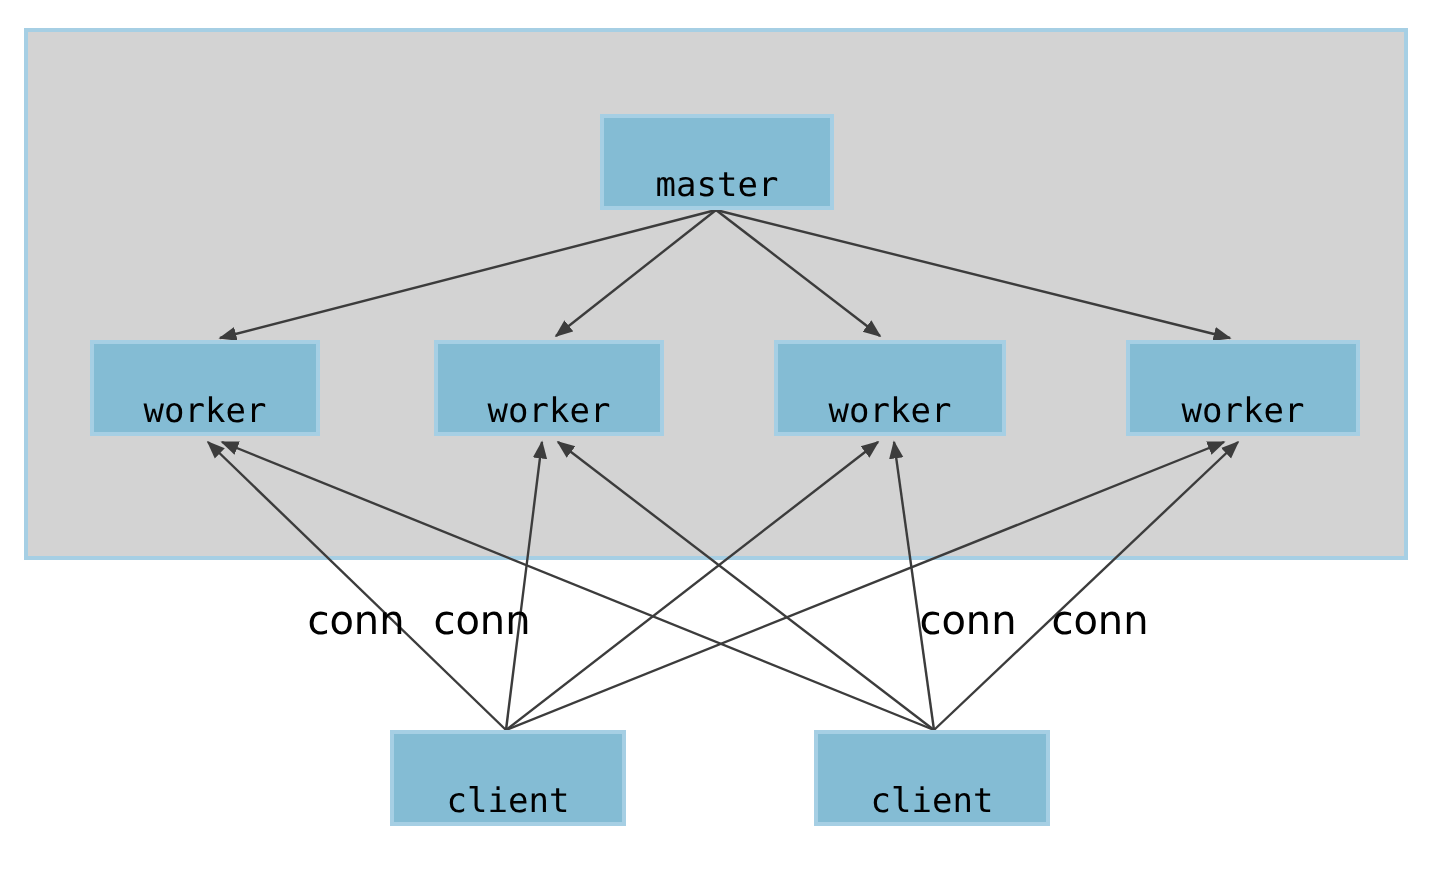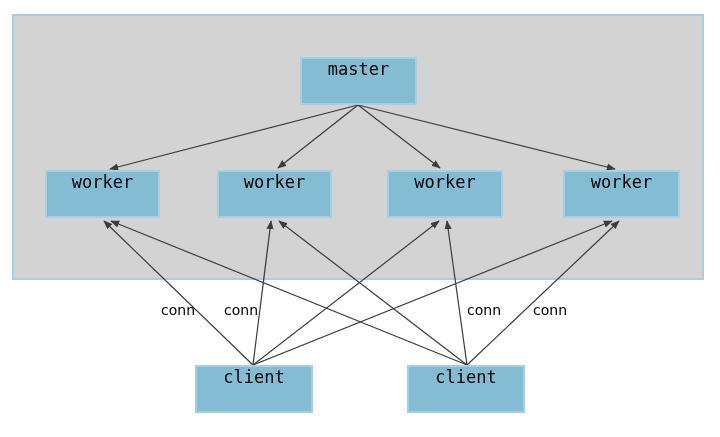--- a/index.html
+++ b/index.html
@@ -39,39 +39,39 @@
   .edges-layer marker path {
     fill: var(--edge, #3c3c3c);
     stroke: none;
   }
   .node {
     position: absolute;
     box-sizing: border-box;
     background: var(--node_fill, #84bcd4);
     border: 2px solid var(--node_border, #a6cfe4);
     display: flex;
-    align-items: flex-start;
+    align-items: flex-end;
     justify-content: center;
     font-family: "DejaVu Sans Mono", monospace;
     font-size: 17px;
     font-weight: 500;
     color: var(--label_text, #000000);
   }
   .node-master  { left: 300px; top: 57px;  width: 117px; height: 48px; }
   .node-worker1 { left: 45px;  top: 170px; width: 115px; height: 48px; }
   .node-worker2 { left: 217px; top: 170px; width: 115px; height: 48px; }
   .node-worker3 { left: 387px; top: 170px; width: 116px; height: 48px; }
   .node-worker4 { left: 563px; top: 170px; width: 117px; height: 48px; }
   .node-client1 { left: 195px; top: 365px; width: 118px; height: 48px; }
   .node-client2 { left: 407px; top: 365px; width: 118px; height: 48px; }
   .edge-label {
     position: absolute;
     transform: translate(-50%, -50%);
     font-family: "DejaVu Sans", sans-serif;
-    font-size: 14px;
+    font-size: 20px;
     color: var(--label_text, #000000);
     white-space: nowrap;
   }
   .edge-label.l1 { left: 178px; top: 310px; }
   .edge-label.l2 { left: 241px; top: 310px; }
   .edge-label.l3 { left: 484px; top: 310px; }
   .edge-label.l4 { left: 550px; top: 310px; }
 </style>
 </head>
 <body>

